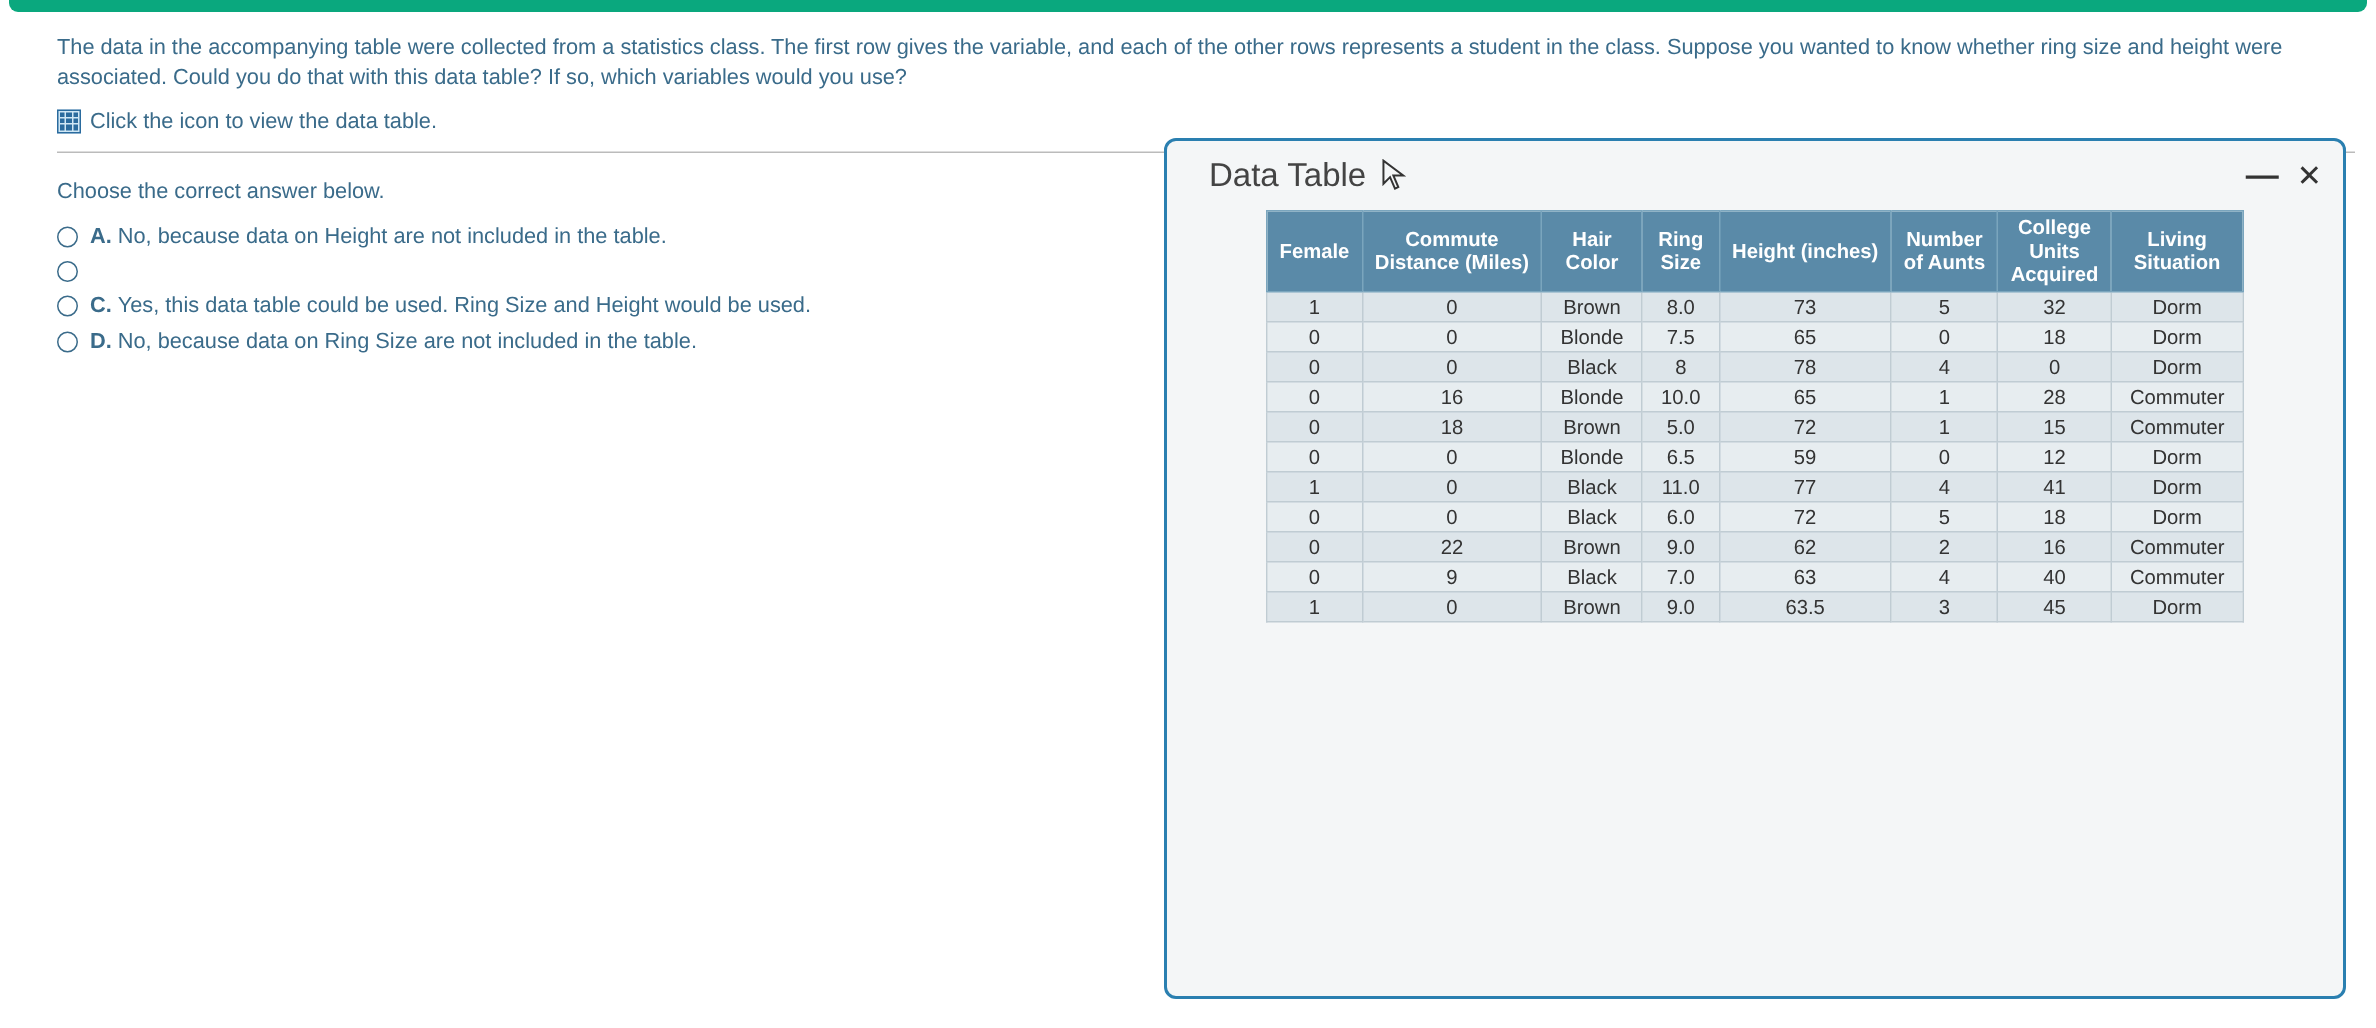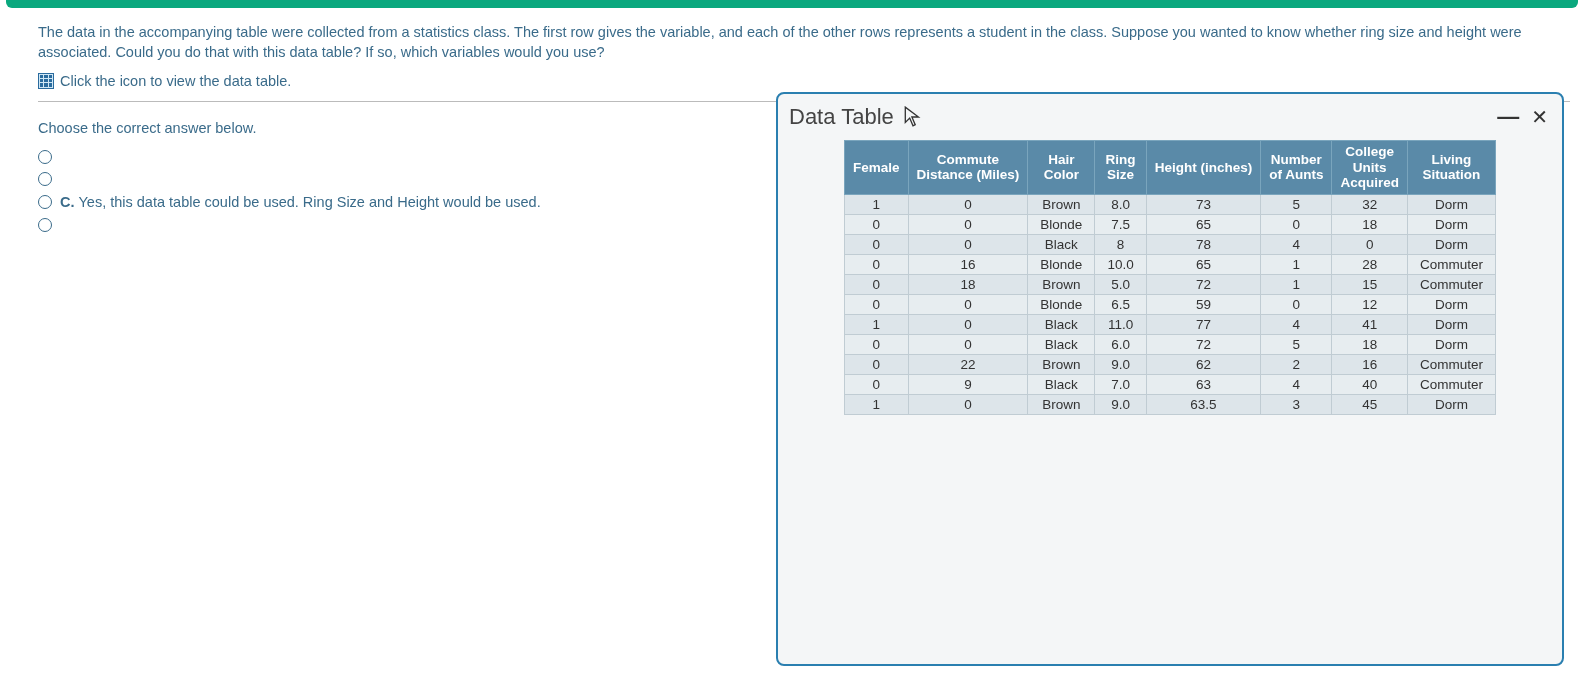--- a/index.html
+++ b/index.html
@@ -11,21 +11,21 @@
 .table-icon { width: 16px; height: 16px; border: 1px solid #2a6b9e; display: grid; grid-template-columns: 1fr 1fr 1fr; grid-template-rows: 1fr 1fr 1fr; background: #cfe7f5; gap: 1px; padding: 1px; }
 .table-icon > div { background: #2a6b9e; }
 .link-text { color: #3a6b8a; cursor: pointer; font-size: 14.5px; }
 .divider { border: none; border-top: 1px solid #bbb; margin: 12px 0 18px 0; }
 .prompt-text { color: #3a6b8a; margin-bottom: 14px; font-size: 14.5px; }
 .options { display: flex; flex-direction: column; gap: 8px; color: #3a6b8a; font-size: 14.5px; }
 .option-row { display: flex; align-items: center; gap: 8px; }
 .radio { width: 14px; height: 14px; border: 1.5px solid #3a6b8a; border-radius: 50%; flex-shrink: 0; }
 .option-letter { font-weight: bold; margin-right: 4px; }
 .modal { position: absolute; top: 92px; right: 20px; width: 788px; height: 574px; border: 2px solid #2a7fb0; border-radius: 8px; background: #f4f6f7; display: flex; flex-direction: column; }
-.modal-header { display: flex; align-items: center; justify-content: space-between; padding: 10px 14px 6px 11px; }
+.modal-header { display: flex; align-items: center; justify-content: space-between; padding: 10px 14px 6px 28px; }
 .modal-title { color: #444; font-size: 22px; font-weight: 400; display: flex; align-items: center; gap: 10px; }
 .cursor-svg { width: 18px; height: 22px; }
 .modal-controls { display: flex; gap: 14px; align-items: center; color: #333; font-size: 20px; }
 .min-btn { font-weight: bold; letter-spacing: -2px; font-size: 22px; }
 .close-btn { font-size: 20px; cursor: pointer; }
 .modal-body { flex: 1; overflow: auto; padding: 0 0 0 0; }
 table.data { border-collapse: collapse; margin: 4px auto 0 auto; font-size: 13.5px; }
 table.data th { background: #5a8aa8; color: #fff; font-weight: bold; padding: 3px 8px; border: 1px solid #7aa5bd; text-align: center; line-height: 1.15; }
 table.data td { background: #dde5ea; color: #333; padding: 2px 12px; border: 1px solid #c0ccd3; text-align: center; }
 table.data tr:nth-child(even) td { background: #e7edf0; }
@@ -57,30 +57,32 @@
     <span class="link-text">Click the icon to view the data table.</span>
   </div>
 
   <hr class="divider">
 
   <div class="prompt-text">Choose the correct answer below.</div>
 
   <div class="options">
     <div class="option-row">
       <span class="radio"></span>
+      <span><span class="option-letter">A.</span><span>No, because data on Height are not included in the table.</span></span>
     </div>
     <div class="option-row">
       <span class="radio"></span>
     </div>
     <div class="option-row">
       <span class="radio"></span>
       <span><span class="option-letter">C.</span><span>Yes, this data table could be used. Ring Size and Height would be used.</span></span>
     </div>
     <div class="option-row">
       <span class="radio"></span>
+      <span><span class="option-letter">D.</span><span>No, because data on Ring Size are not included in the table.</span></span>
     </div>
   </div>
 </div>
 
 <div class="modal">
   <div class="modal-header">
     <div class="modal-title">
       <span>Data Table</span>
       <svg class="cursor-svg" viewBox="0 0 16 20">
         <path d="M1 1 L1 15 L5 11 L8 18 L10 17 L7 10 L13 10 Z" fill="none" stroke="#333" stroke-width="1.2"></path>

